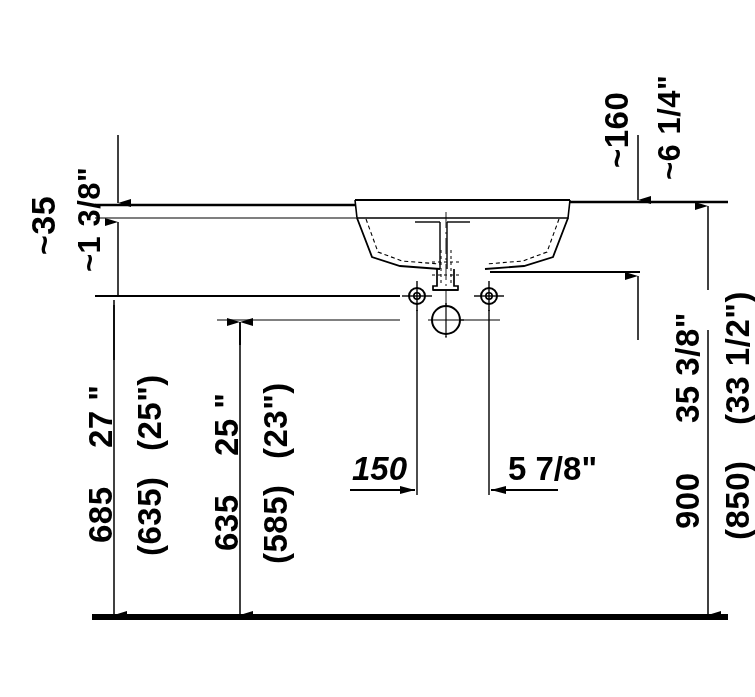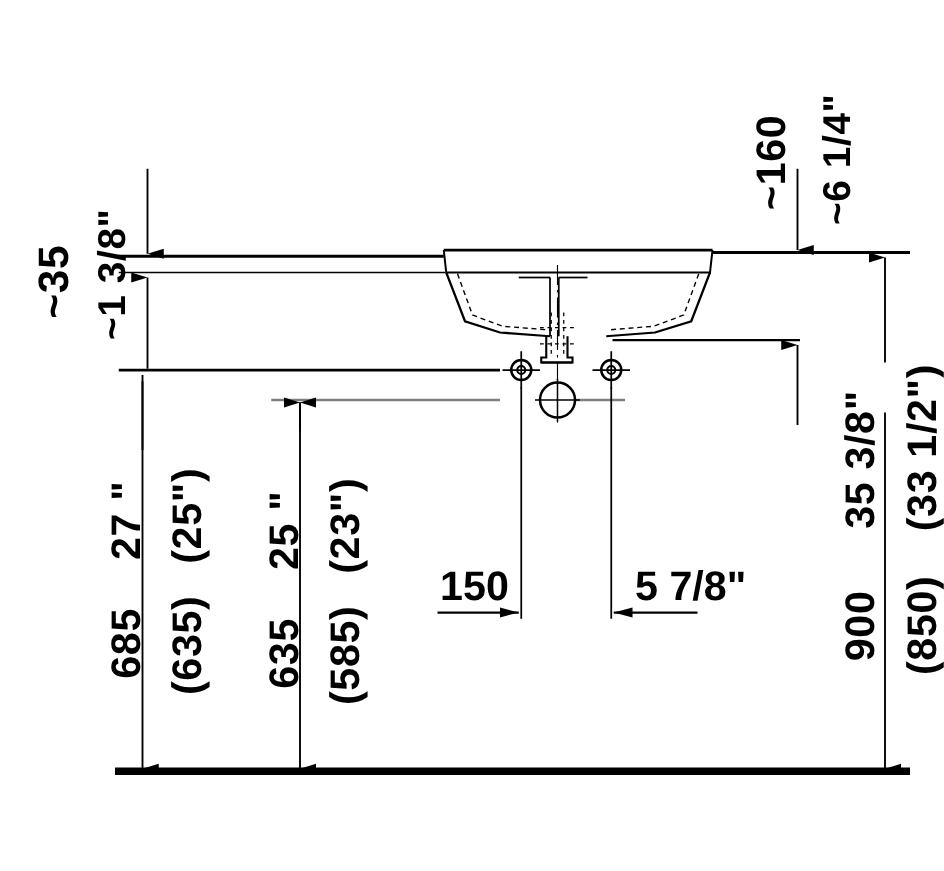--- a/index.html
+++ b/index.html
@@ -183,17 +183,17 @@
   <div class="vlabel" style="left:257px; top:459px; font-size:33px;">(23")</div>
 
   <div class="vlabel" style="left:669px; top:529px; font-size:33px;">900</div>
 
   <div class="vlabel" style="left:669px; top:423px; font-size:33px;">35 3/8"</div>
 
   <div class="vlabel" style="left:719px; top:540px; font-size:33px;">(850)</div>
 
   <div class="vlabel" style="left:719px; top:425px; font-size:33px;">(33 1/2")</div>
 
-  <div class="hlabel" style="left:352px; top:450px; font-size:33px;">150</div>
+  <div class="hlabel" style="left:352px; top:450px; font-size:33px;font-style:italic;">150</div>
 
   <div class="hlabel" style="left:508px; top:450px; font-size:33px;">5 7/8"</div>
 
 </div>
 
 </body></html>

